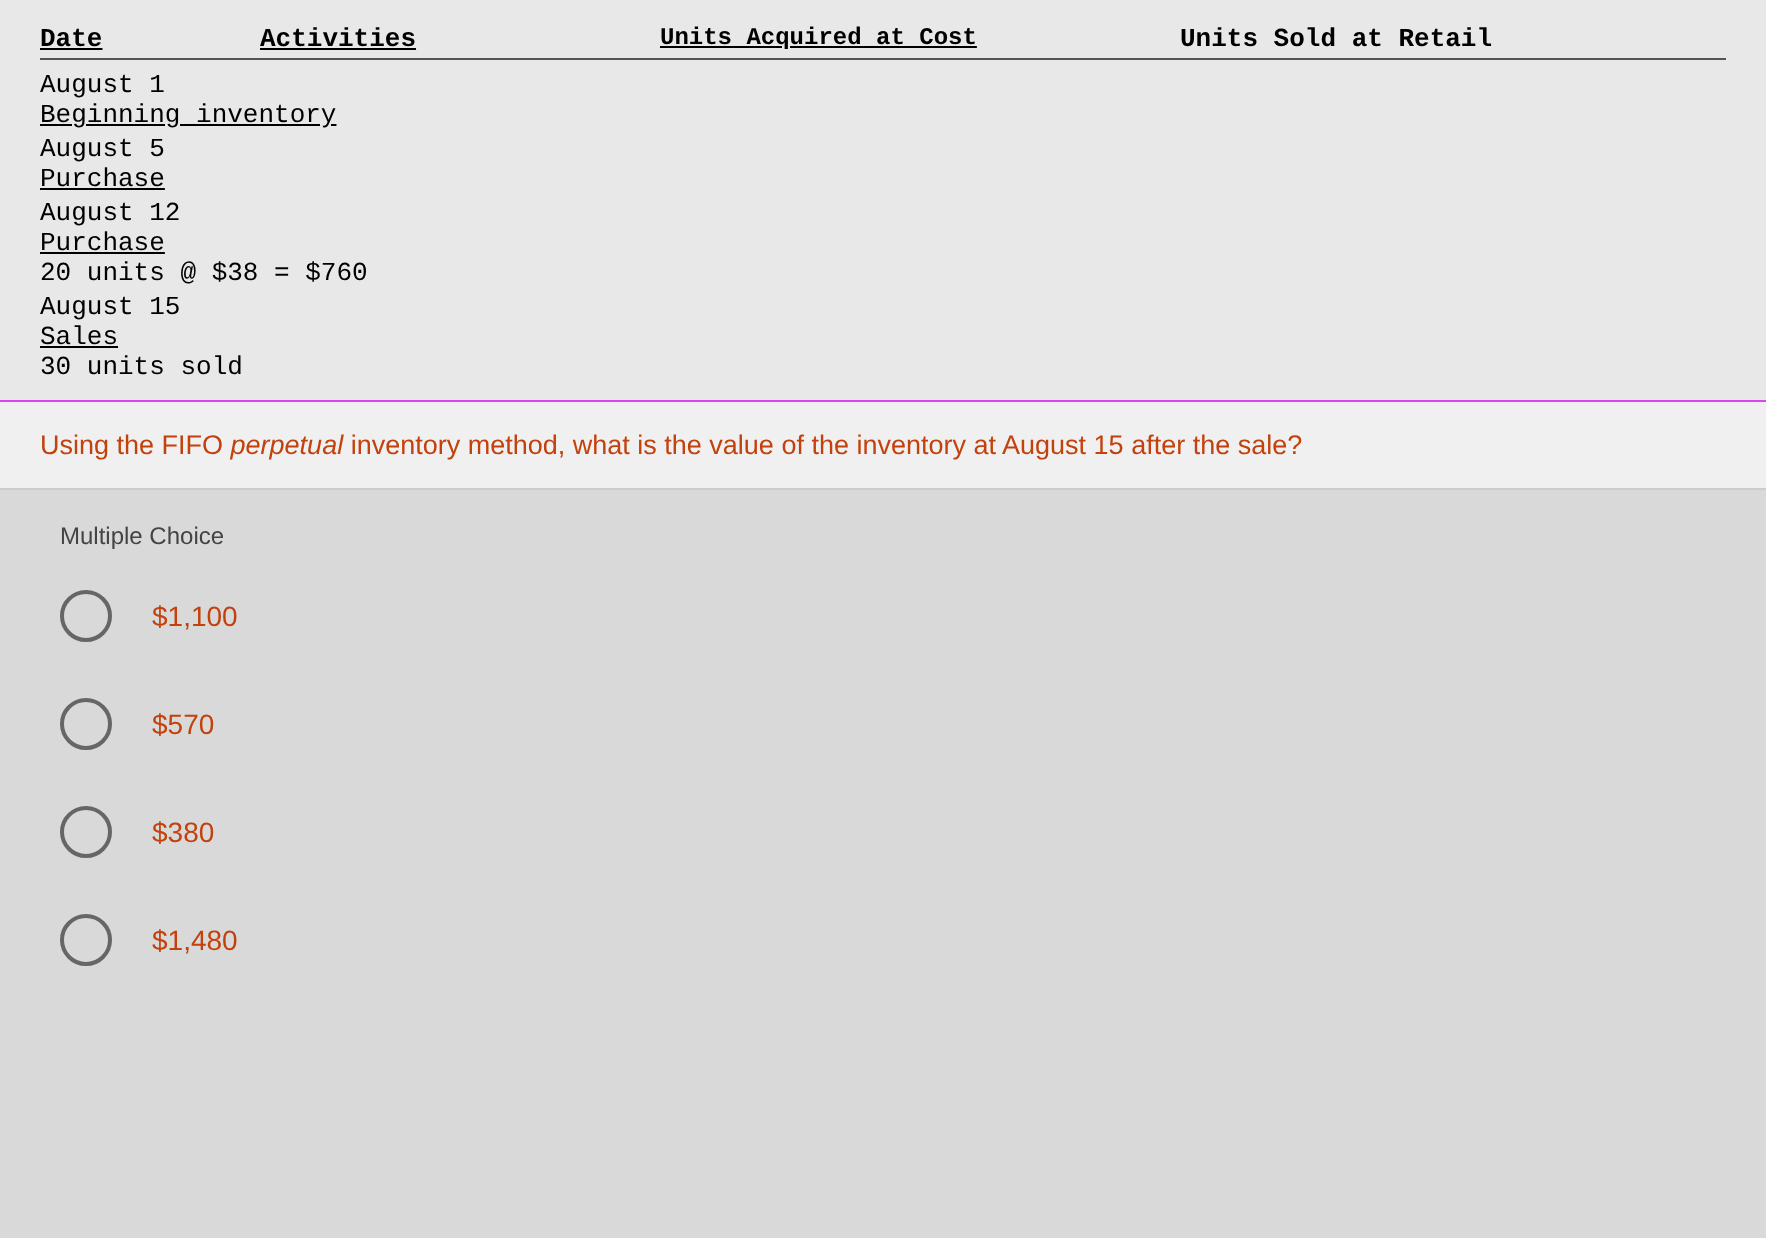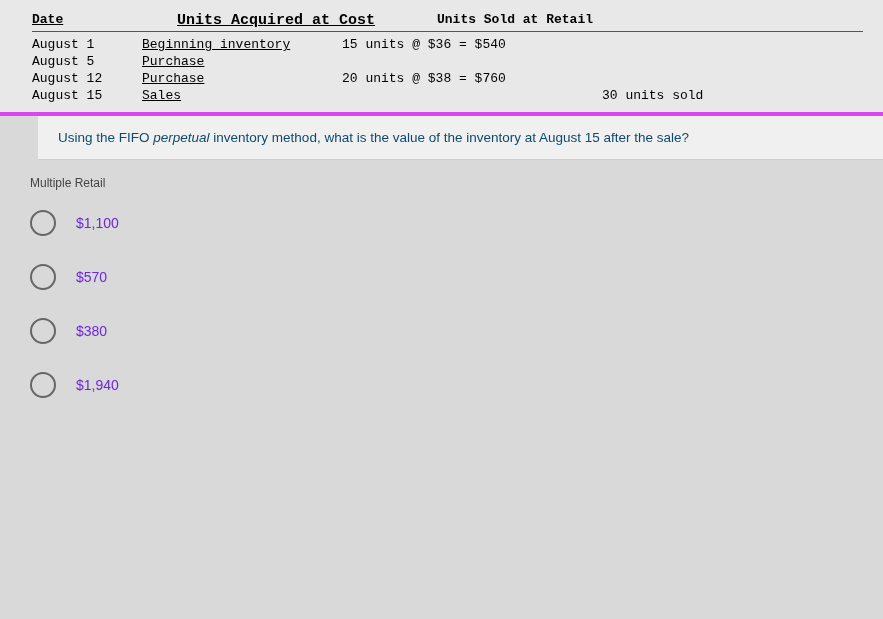--- a/index.html
+++ b/index.html
@@ -13,22 +13,22 @@
       background-color: #d9d9d9;
       width: 883px;
       min-height: 619px;
       display: flex;
       flex-direction: column;
       padding: 0;
     }
 
     .top-table-section {
       background-color: #e8e8e8;
-      padding: 12px 20px 8px 32px;
-      border-bottom: 4px solid #d946ef;
+      padding: 12px 20px 8px 20px;
+      border-bottom: 1px solid #d946ef;
     }
 
     .table-wrapper {
       width: 100%;
     }
 
     .table-header-row {
       display: flex;
       border-bottom: 1px solid #555;
       padding-bottom: 2px;
@@ -44,36 +44,36 @@
 
     .col-activities {
       width: 200px;
       font-size: 13px;
       font-weight: bold;
       text-decoration: underline;
     }
 
     .col-units-cost {
       width: 260px;
-      font-size: 15px;
-      font-weight: bold;
-      text-decoration: underline;
-      margin-left: 35px;
+      font-size: 12px;
+      font-weight: bold;
+      text-decoration: underline;
     }
 
     .col-units-retail {
       flex: 1;
       font-size: 13px;
       font-weight: bold;
     }
 
     .table-data-row {
       display: flex;
       padding: 1px 0;
       font-size: 13px;
+      flex-direction: column;
     }
 
     .cell-date {
       width: 110px;
     }
 
     .cell-activities {
       width: 200px;
       text-decoration: underline;
     }
@@ -84,23 +84,22 @@
 
     .cell-units-retail {
       flex: 1;
     }
 
     .question-text {
       background-color: #f0f0f0;
       padding: 14px 20px;
       font-family: Arial, sans-serif;
       font-size: 13.5px;
-      color: #0c4a6e;
+      color: #c2410c;
       border-bottom: 1px solid #ccc;
-      margin-left: 38px;
     }
 
     .question-text em {
       font-style: italic;
     }
 
     .answer-section {
       background-color: #d9d9d9;
       padding: 16px 30px;
       flex: 1;
@@ -127,39 +126,39 @@
       border: 2px solid #666;
       background: transparent;
       margin-right: 20px;
       flex-shrink: 0;
       cursor: pointer;
     }
 
     .option-label {
       font-family: Arial, sans-serif;
       font-size: 14px;
-      color: #6d28d9;
+      color: #c2410c;
     }
   </style>
 </head>
 <body>
 
 <div class="top-table-section">
   <div class="table-wrapper">
 
     <div class="table-header-row">
       <div class="col-date">Date</div>
+      <div class="col-activities">Activities</div>
       <div class="col-units-cost">Units Acquired at Cost</div>
       <div class="col-units-retail">Units Sold at Retail</div>
     </div>
 
     <div class="table-data-row">
       <div class="cell-date">August 1</div>
       <div class="cell-activities">Beginning inventory</div>
-      <div class="cell-units-cost">15 units @ $36 = $540</div>
       <div class="cell-units-retail"></div>
     </div>
 
     <div class="table-data-row">
       <div class="cell-date">August 5</div>
       <div class="cell-activities">Purchase</div>
       <div class="cell-units-retail"></div>
     </div>
 
     <div class="table-data-row">
@@ -176,35 +175,35 @@
       <div class="cell-units-retail">30 units sold</div>
     </div>
   </div>
 </div>
 
 <div class="question-text">
   <span>Using the FIFO </span><em>perpetual</em><span> inventory method, what is the value of the inventory at August 15 after the sale?</span>
 </div>
 
 <div class="answer-section">
-  <div class="multiple-choice-label">Multiple Retail</div>
+  <div class="multiple-choice-label">Multiple Choice</div>
 
   <div class="option-row">
     <div class="radio-circle"></div>
     <span class="option-label">$1,100</span>
   </div>
 
   <div class="option-row">
     <div class="radio-circle"></div>
     <span class="option-label">$570</span>
   </div>
 
   <div class="option-row">
     <div class="radio-circle"></div>
     <span class="option-label">$380</span>
   </div>
 
   <div class="option-row">
     <div class="radio-circle"></div>
-    <span class="option-label">$1,940</span>
+    <span class="option-label">$1,480</span>
   </div>
 
 </div>
 
 </body></html>

